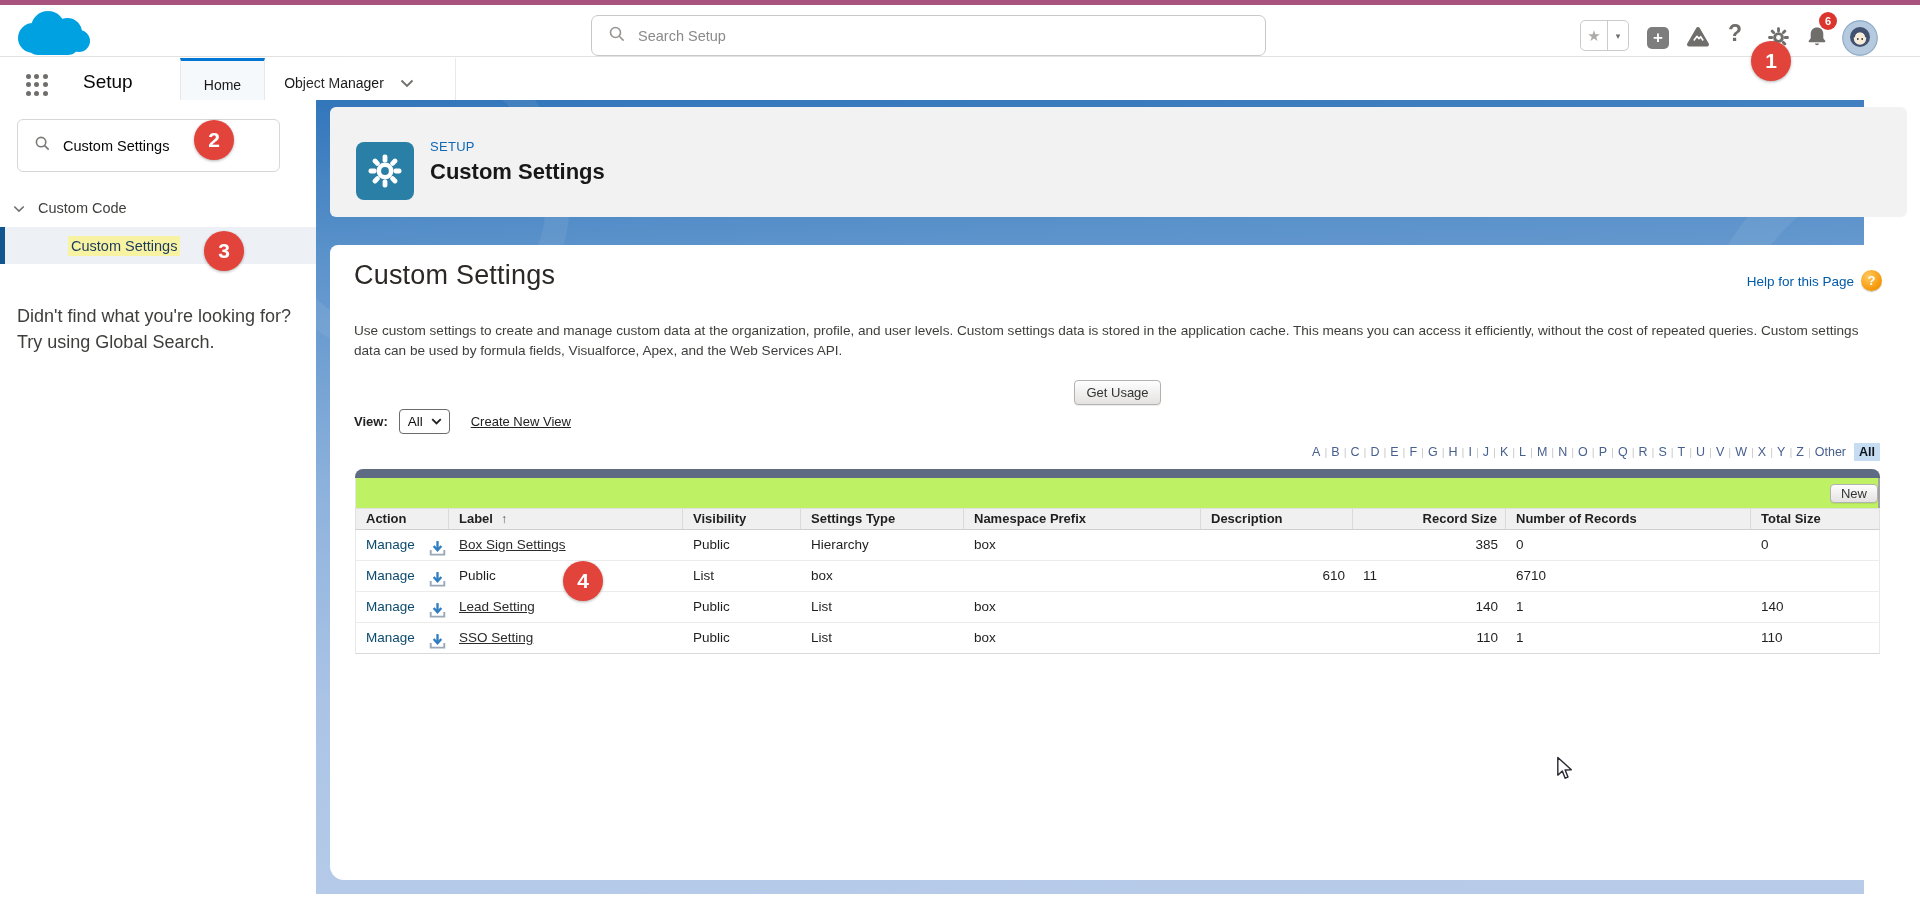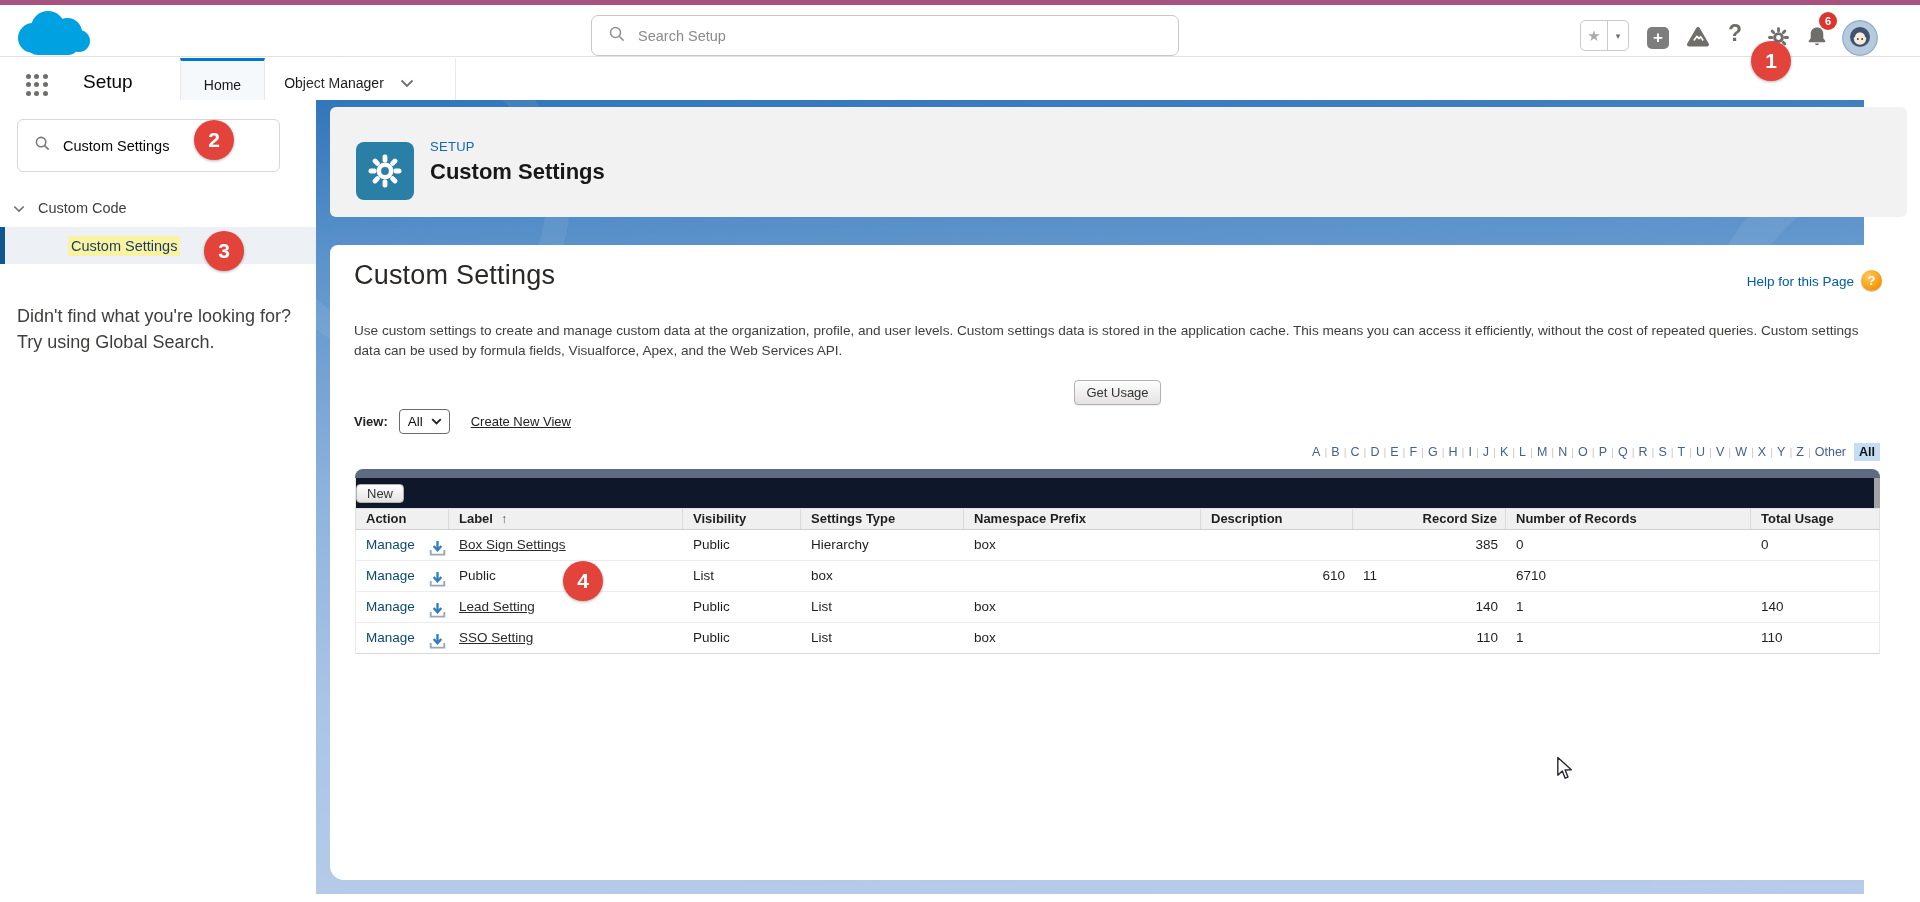--- a/index.html
+++ b/index.html
@@ -13,21 +13,21 @@
   
   .utility-bar{position:absolute;left:0;top:5px;width:100%;height:52px;background:#fff;border-bottom:1px solid #e3e1df}
   .logo{position:absolute;left:18px;top:5px;width:74px;height:47px}
   .logo i{position:absolute;background:#00a1e0;border-radius:50%;display:block}
   .logo .c1{left:0;top:13px;width:30px;height:30px}
   .logo .c2{left:13px;top:1px;width:34px;height:34px}
   .logo .c3{left:35px;top:8px;width:29px;height:29px}
   .logo .c4{left:50px;top:20px;width:22px;height:22px}
   .logo .c5{left:9px;top:23px;width:52px;height:22px;border-radius:11px}
 
-  .gsearch{position:absolute;left:591px;top:10px;width:588px;height:41px;border:1px solid #cac8c6;border-radius:7px;display:flex;align-items:center;padding-left:17px;gap:13px;background:#fff}
+  .gsearch{position:absolute;left:591px;top:10px;width:675px;height:41px;border:1px solid #cac8c6;border-radius:7px;display:flex;align-items:center;padding-left:17px;gap:13px;background:#fff}
   .gsearch input{border:none;outline:none;font-size:14.5px;color:#080707;flex:1;font-family:inherit;background:transparent}
   .gsearch input::placeholder{color:#8a8a8a}
 
   .fav-group{position:absolute;left:1580px;top:15px;width:49px;height:31px;border:1px solid #cccbc9;border-radius:5px;display:flex;background:#fff}
   .fav-star{width:27px;border-right:1px solid #cccbc9;display:flex;align-items:center;justify-content:center;color:#aeacaa;font-size:15px}
   .fav-caret{flex:1;display:flex;align-items:center;justify-content:center;color:#706e6b;font-size:9px}
   .plus-btn{position:absolute;left:1647px;top:22px;width:22px;height:22px;background:#7d7d7d;border-radius:5px;color:#fff;font-size:17px;line-height:21px;text-align:center;font-weight:700}
   .trailhead{position:absolute;left:1686px;top:20px;width:24px;height:24px}
   .help-glyph{position:absolute;left:1728px;top:15px;font-size:23px;color:#706e6b;font-weight:700}
   .gear-util{position:absolute;left:1767px;top:21px;width:23px;height:23px}
@@ -80,21 +80,21 @@
   .cnv-link{font-size:13px;color:#222;text-decoration:underline;margin-left:10px}
 
   .alpha-bar{position:absolute;right:27px;top:198px;display:flex;align-items:center;font-size:12.5px}
   .alpha{color:#47608e;padding:0 4px;text-decoration:none}
   .alpha-sep{color:#c9c9c9;font-size:11px}
   .alpha-sel{background:#c6dcf3;color:#10121a;font-weight:700;padding:2px 5px;margin-left:4px}
 
   
   .table{position:absolute;left:25px;top:224px;width:1525px}
   .tbar{height:9px;background:#5e6b82;border-radius:8px 8px 0 0}
-  .new-band{height:30px;background:#0f172a;border-left:1px solid #e5e5e5;border-right:6px solid #a3a3a3;display:flex;align-items:center;justify-content:flex-start}
+  .new-band{height:30px;background:#bef264;border-left:1px solid #e5e5e5;border-right:2px solid #a3a3a3;display:flex;align-items:center;justify-content:flex-end}
   .btn-new{padding:1px 10px}
   .grid9{display:grid;grid-template-columns:93px 234px 118px 163px 237px 152px 153px 245px 130px}
   .thead{height:22px;background:#f0f0f0;border:1px solid #e0e0e0;border-bottom:1px solid #cfcfcf}
   .th{font-size:13px;font-weight:700;color:#1f1f1f;line-height:20px;padding-left:10px;border-right:1px solid #dadada;white-space:nowrap;overflow:hidden}
   .th:last-child{border-right:none}
   .th.num,.cell.num{text-align:right;padding-right:8px}
   .sort-arrow{font-weight:400;color:#555;font-size:12px;margin-left:8px}
   .trow{height:31px;border-bottom:1px solid #ececec;border-left:1px solid #e9e9e9;border-right:1px solid #e9e9e9;background:#fff}
   .trow:last-of-type{border-bottom:1px solid #d9d9d9}
   .cell{font-size:13.5px;color:#1f1f1f;line-height:30px;padding-left:10px;white-space:nowrap;overflow:hidden}
@@ -359,21 +359,21 @@
           <div class="th">Action</div>
           <div class="th">
             <span>Label</span><span class="sort-arrow">↑</span>
           </div>
           <div class="th">Visibility</div>
           <div class="th">Settings Type</div>
           <div class="th">Namespace Prefix</div>
           <div class="th">Description</div>
           <div class="th num">Record Size</div>
           <div class="th">Number of Records</div>
-          <div class="th">Total Usage</div>
+          <div class="th">Total Size</div>
         </div>
 
         <div class="trow grid9">
           <div class="cell c-action">
             <a class="manage">Manage</a>
             <span class="dl">
                 <svg width="17" height="17" viewBox="0 0 16 16">
                   <path d="M8 1v7.5" stroke="#2e7dc0" stroke-width="2.2" fill="none"></path>
                   <path d="M4.4 5.6 8 9.6l3.6-4" fill="none" stroke="#2e7dc0" stroke-width="2.2"></path>
                   <path d="M1.6 9.5v4.3h12.8V9.5" fill="none" stroke="#9aa8b8" stroke-width="1.8"></path>

